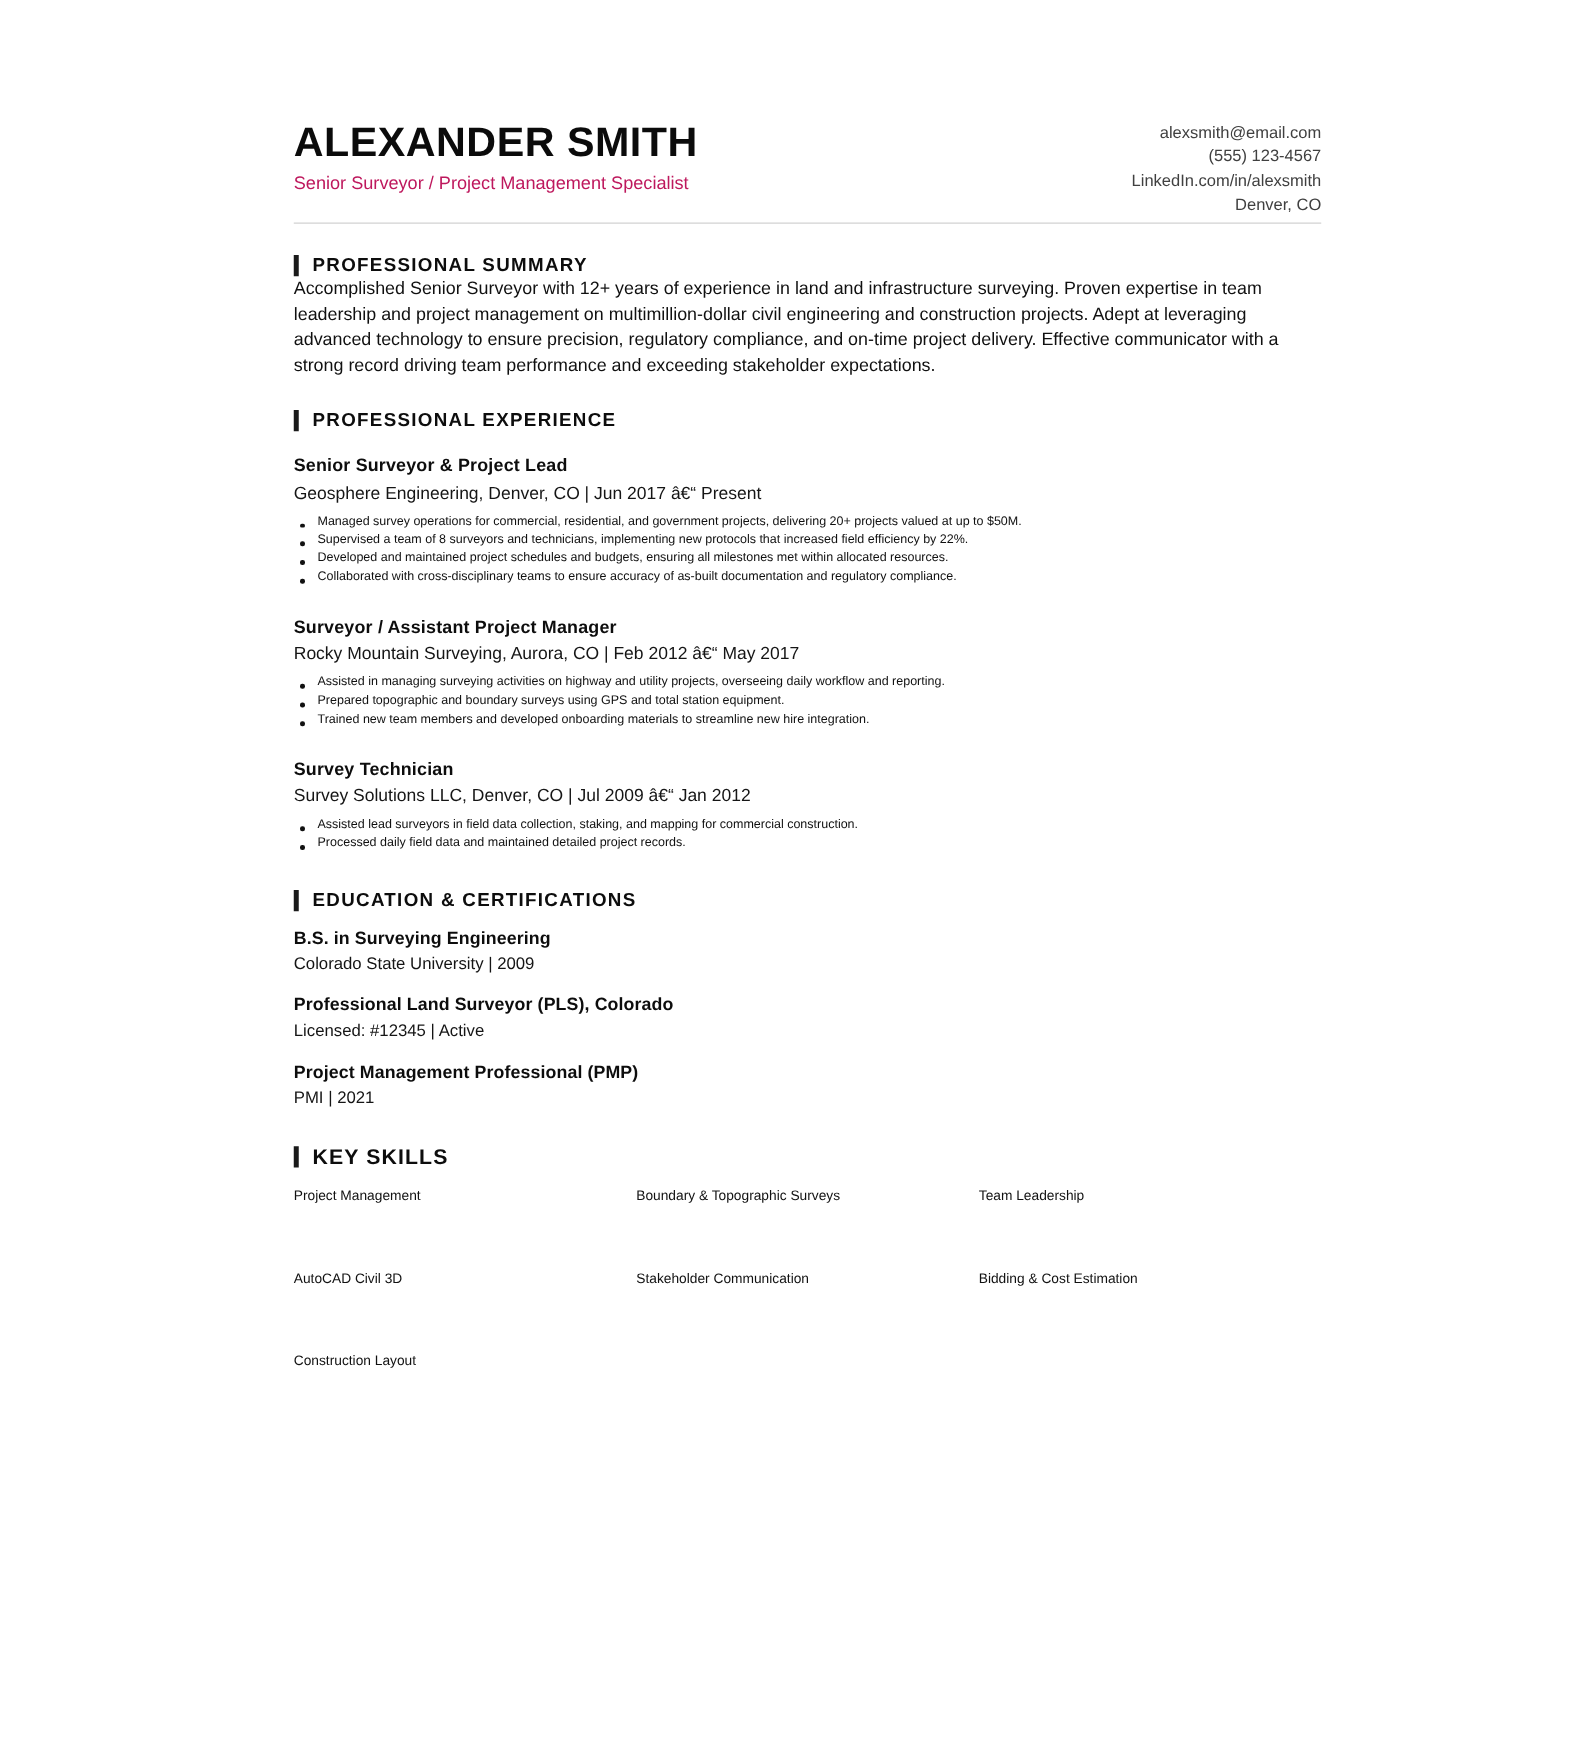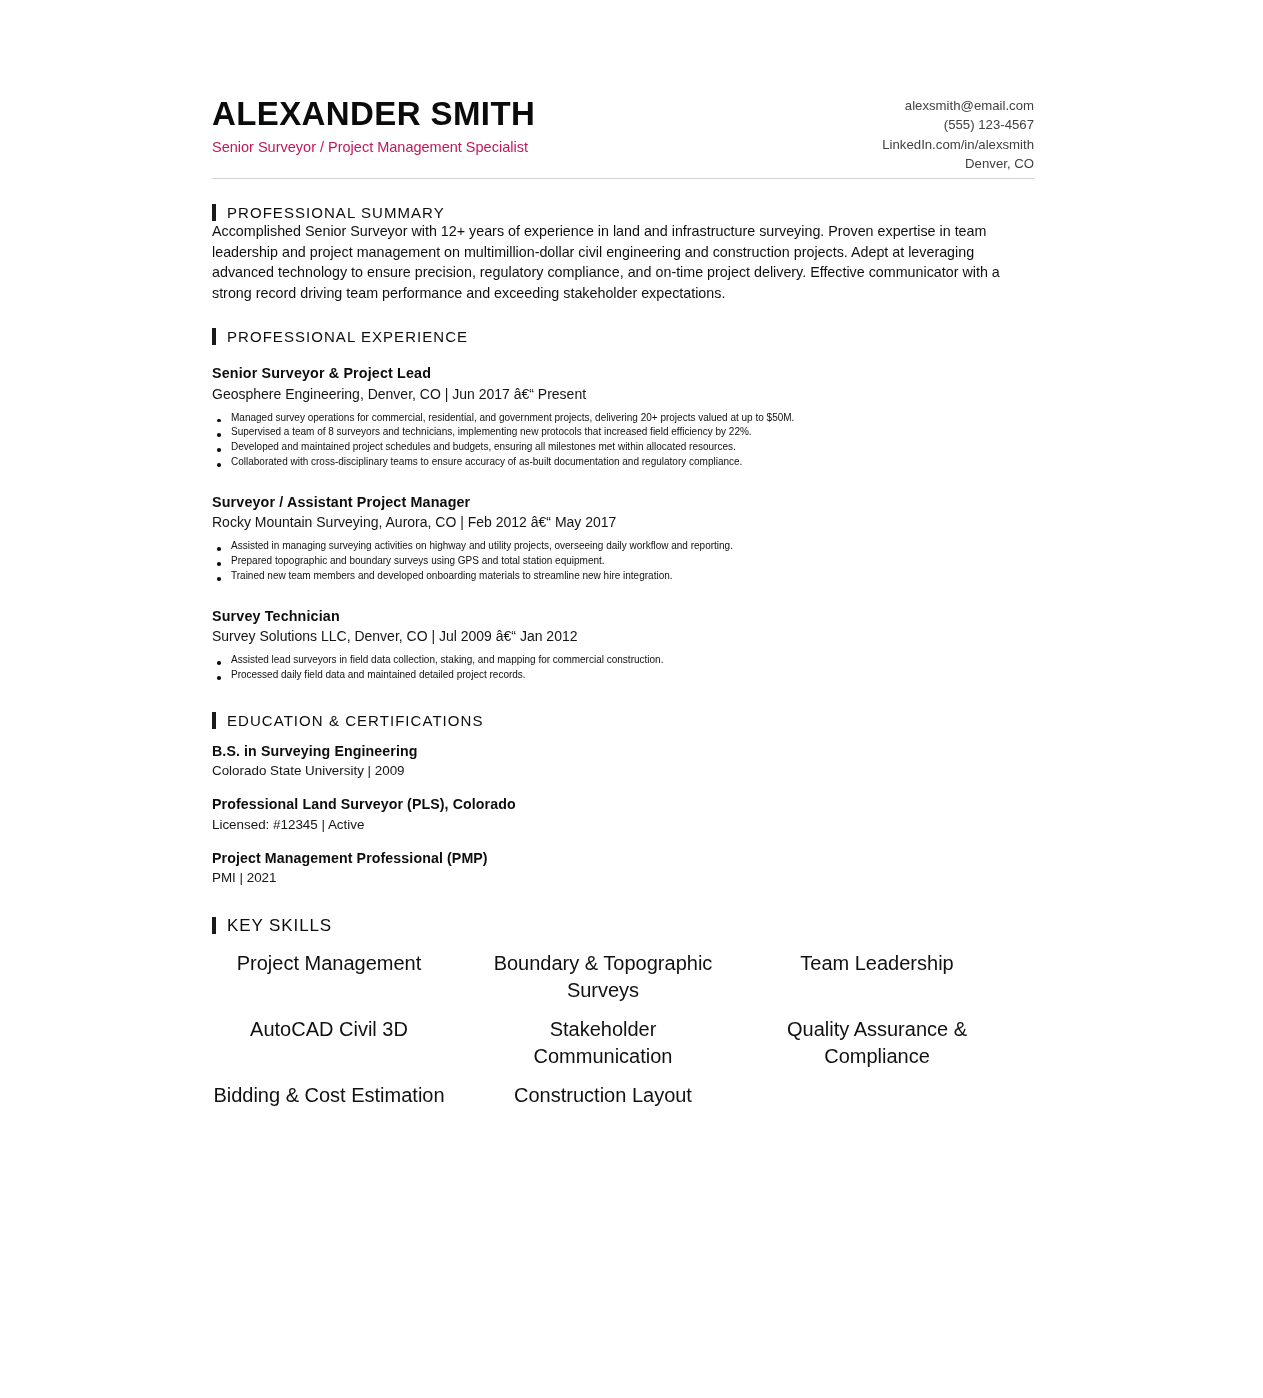--- a/index.html
+++ b/index.html
@@ -19,21 +19,21 @@
   .page {
     position: relative;
     width: 1263px;
     height: 1398px;
     background: #ffffff;
     overflow: hidden;
   }
 
   .sheet {
     position: absolute;
-    left: 212px;
+    left: 235px;
     top: 0;
     width: 822px;
   }
 
   
   .header {
     position: relative;
     padding-top: 96px;
     min-height: 96px;
   }
@@ -85,21 +85,21 @@
   }
   .sec-bar {
     display: block;
     width: 4px;
     height: 17px;
     background: #1a1a1a;
     flex: 0 0 auto;
   }
   .sec-title {
     font-size: 15px;
-    font-weight: normal;
+    font-weight: bold;
     letter-spacing: 1.05px;
     text-transform: uppercase;
     color: #0d0d0d;
     line-height: 1;
   }
   .sec-title.big {
     font-size: 17px;
     letter-spacing: 0.9px;
   }
 
@@ -178,25 +178,24 @@
   .skills-wrap { margin-top: 30px; }
   .skills-grid {
     margin-top: 16px;
     display: grid;
     grid-template-columns: repeat(3, 1fr);
     grid-auto-rows: 66px;
     column-gap: 0;
     row-gap: 0;
   }
   .skill {
-    font-size: 20px;
+    font-size: 11px;
     line-height: 1.34;
     color: #111111;
     padding-right: 40px;
-    text-align: center;
   }
 </style>
 </head>
 <body>
 
 <div class="page">
   <div class="sheet">
 
     <div class="header">
       <div class="header-left">
@@ -286,20 +285,19 @@
       <div class="sec-head">
         <span class="sec-bar"></span>
         <span class="sec-title big">KEY SKILLS</span>
       </div>
       <div class="skills-grid">
         <div class="skill">Project Management</div>
         <div class="skill">Boundary &amp; Topographic Surveys</div>
         <div class="skill">Team Leadership</div>
         <div class="skill">AutoCAD Civil 3D</div>
         <div class="skill">Stakeholder Communication</div>
-        <div class="skill">Quality Assurance &amp; Compliance</div>
         <div class="skill">Bidding &amp; Cost Estimation</div>
         <div class="skill">Construction Layout</div>
       </div>
     </div>
 
   </div>
 </div>
 
 </body></html>

